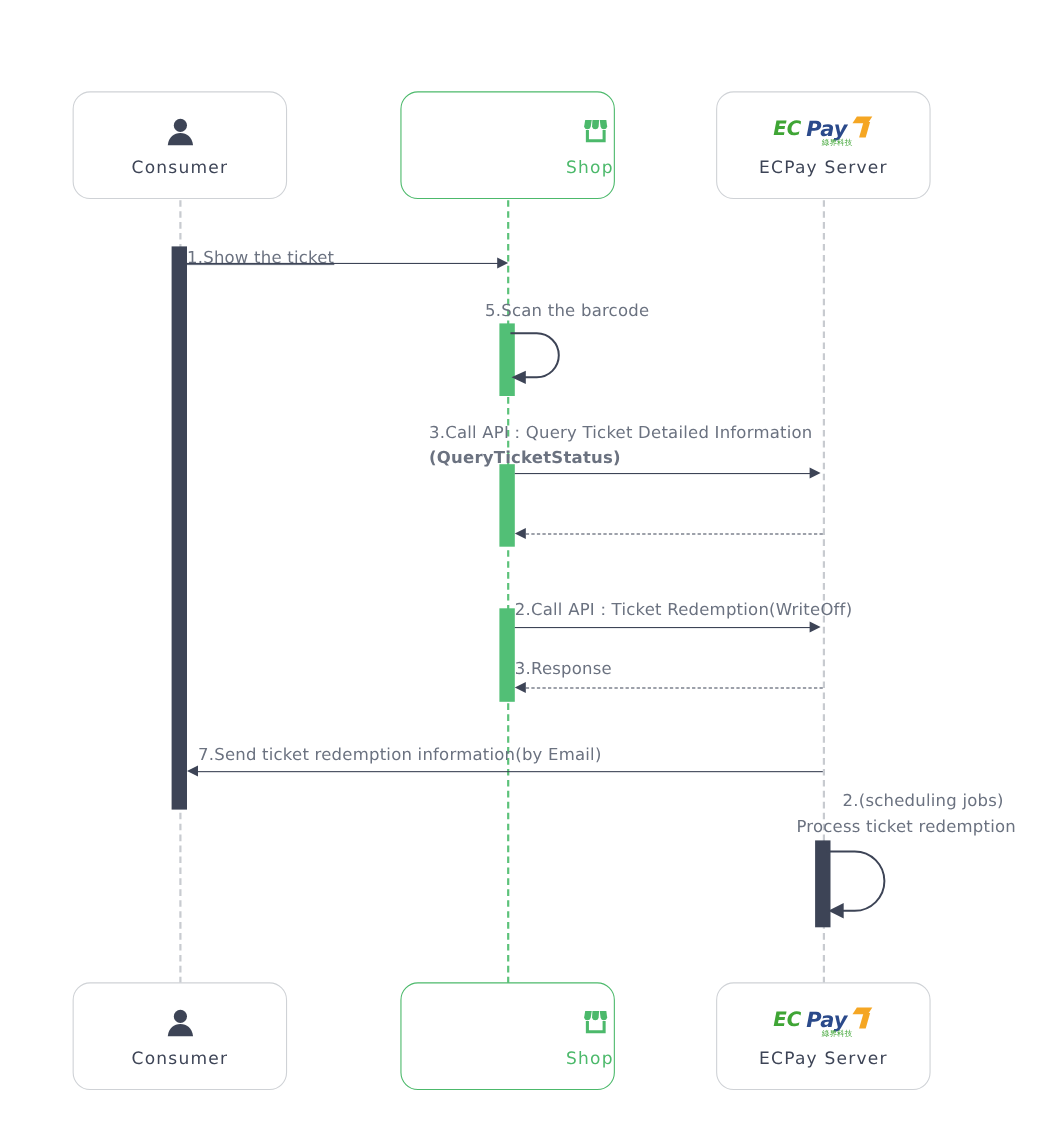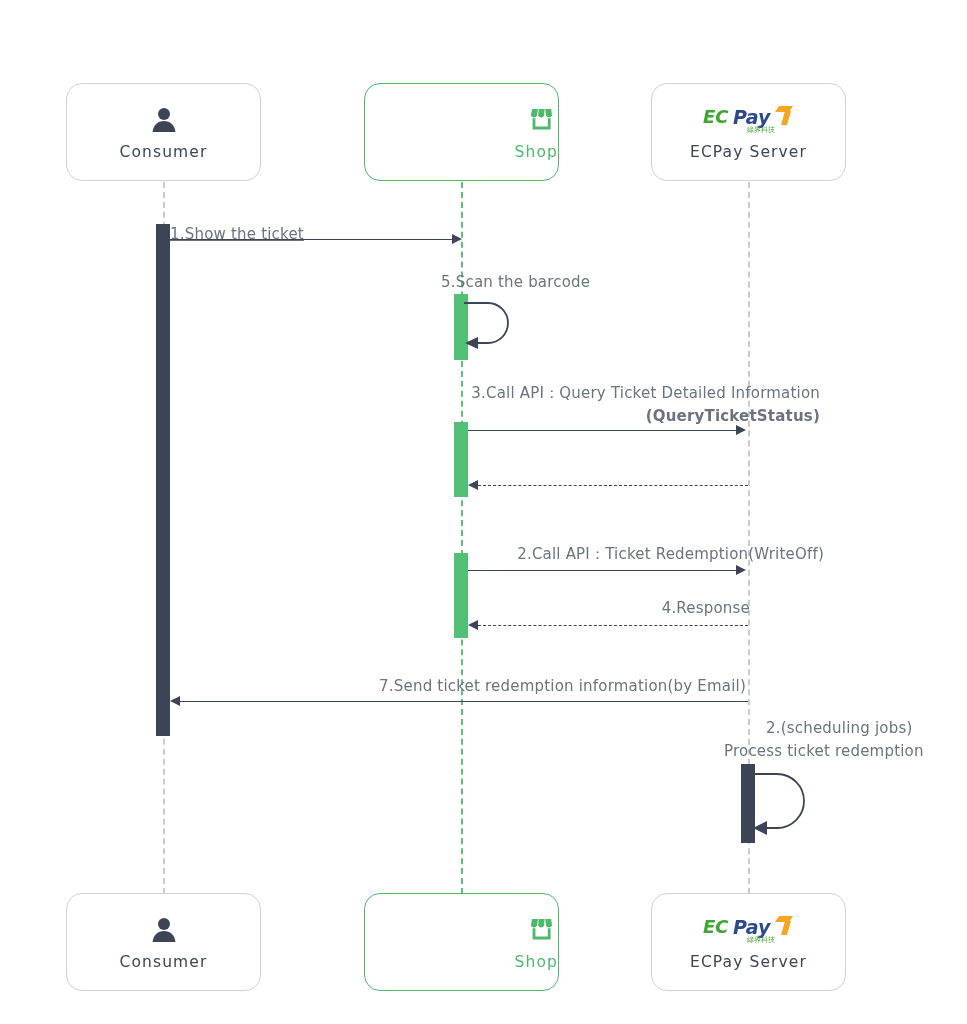--- a/index.html
+++ b/index.html
@@ -100,21 +100,21 @@
 
   .msg-label {
     position: absolute;
     font-size: 15px;
     color: #6b7280;
     white-space: nowrap;
     letter-spacing: .2px;
     line-height: 25px;
   }
   .msg-label.centered {
-    text-align: right;
+    text-align: left;
   }
 
   
   .selfloop {
     position: absolute;
   }
 </style>
 </head>
 <body>
 
@@ -180,21 +180,21 @@
   <div class="msg-line solid" style="left:468px; top:430px; width:272px;"></div>
   <div class="arrow-head right" style="left:736px; top:425px;"></div>
 
   <div class="msg-line dashed" style="left:478px; top:485px; width:270px;"></div>
   <div class="arrow-head left" style="left:468px; top:480px;"></div>
 
   <div class="msg-label centered" style="left:468px; top:542px; width:356px;">2.Call API：Ticket Redemption(WriteOff)</div>
   <div class="msg-line solid" style="left:468px; top:570px; width:272px;"></div>
   <div class="arrow-head right" style="left:736px; top:565px;"></div>
 
-  <div class="msg-label centered" style="left:468px; top:596px; width:282px;">4.Response</div>
+  <div class="msg-label centered" style="left:468px; top:596px; width:282px;">3.Response</div>
   <div class="msg-line dashed" style="left:478px; top:625px; width:270px;"></div>
   <div class="arrow-head left" style="left:468px; top:620px;"></div>
 
   <div class="msg-label centered" style="left:180px; top:674px; width:566px;">7.Send ticket  redemption information(by Email)</div>
   <div class="msg-line solid" style="left:180px; top:701px; width:568px;"></div>
   <div class="arrow-head left" style="left:170px; top:696px;"></div>
 
   <div class="msg-label" style="left:766px; top:716px;">2.(scheduling jobs)</div>
   <div class="msg-label" style="left:724px; top:739px;">Process ticket redemption</div>
   <svg class="selfloop" style="left:749px; top:766px;" width="62" height="76" viewBox="0 0 62 76">

